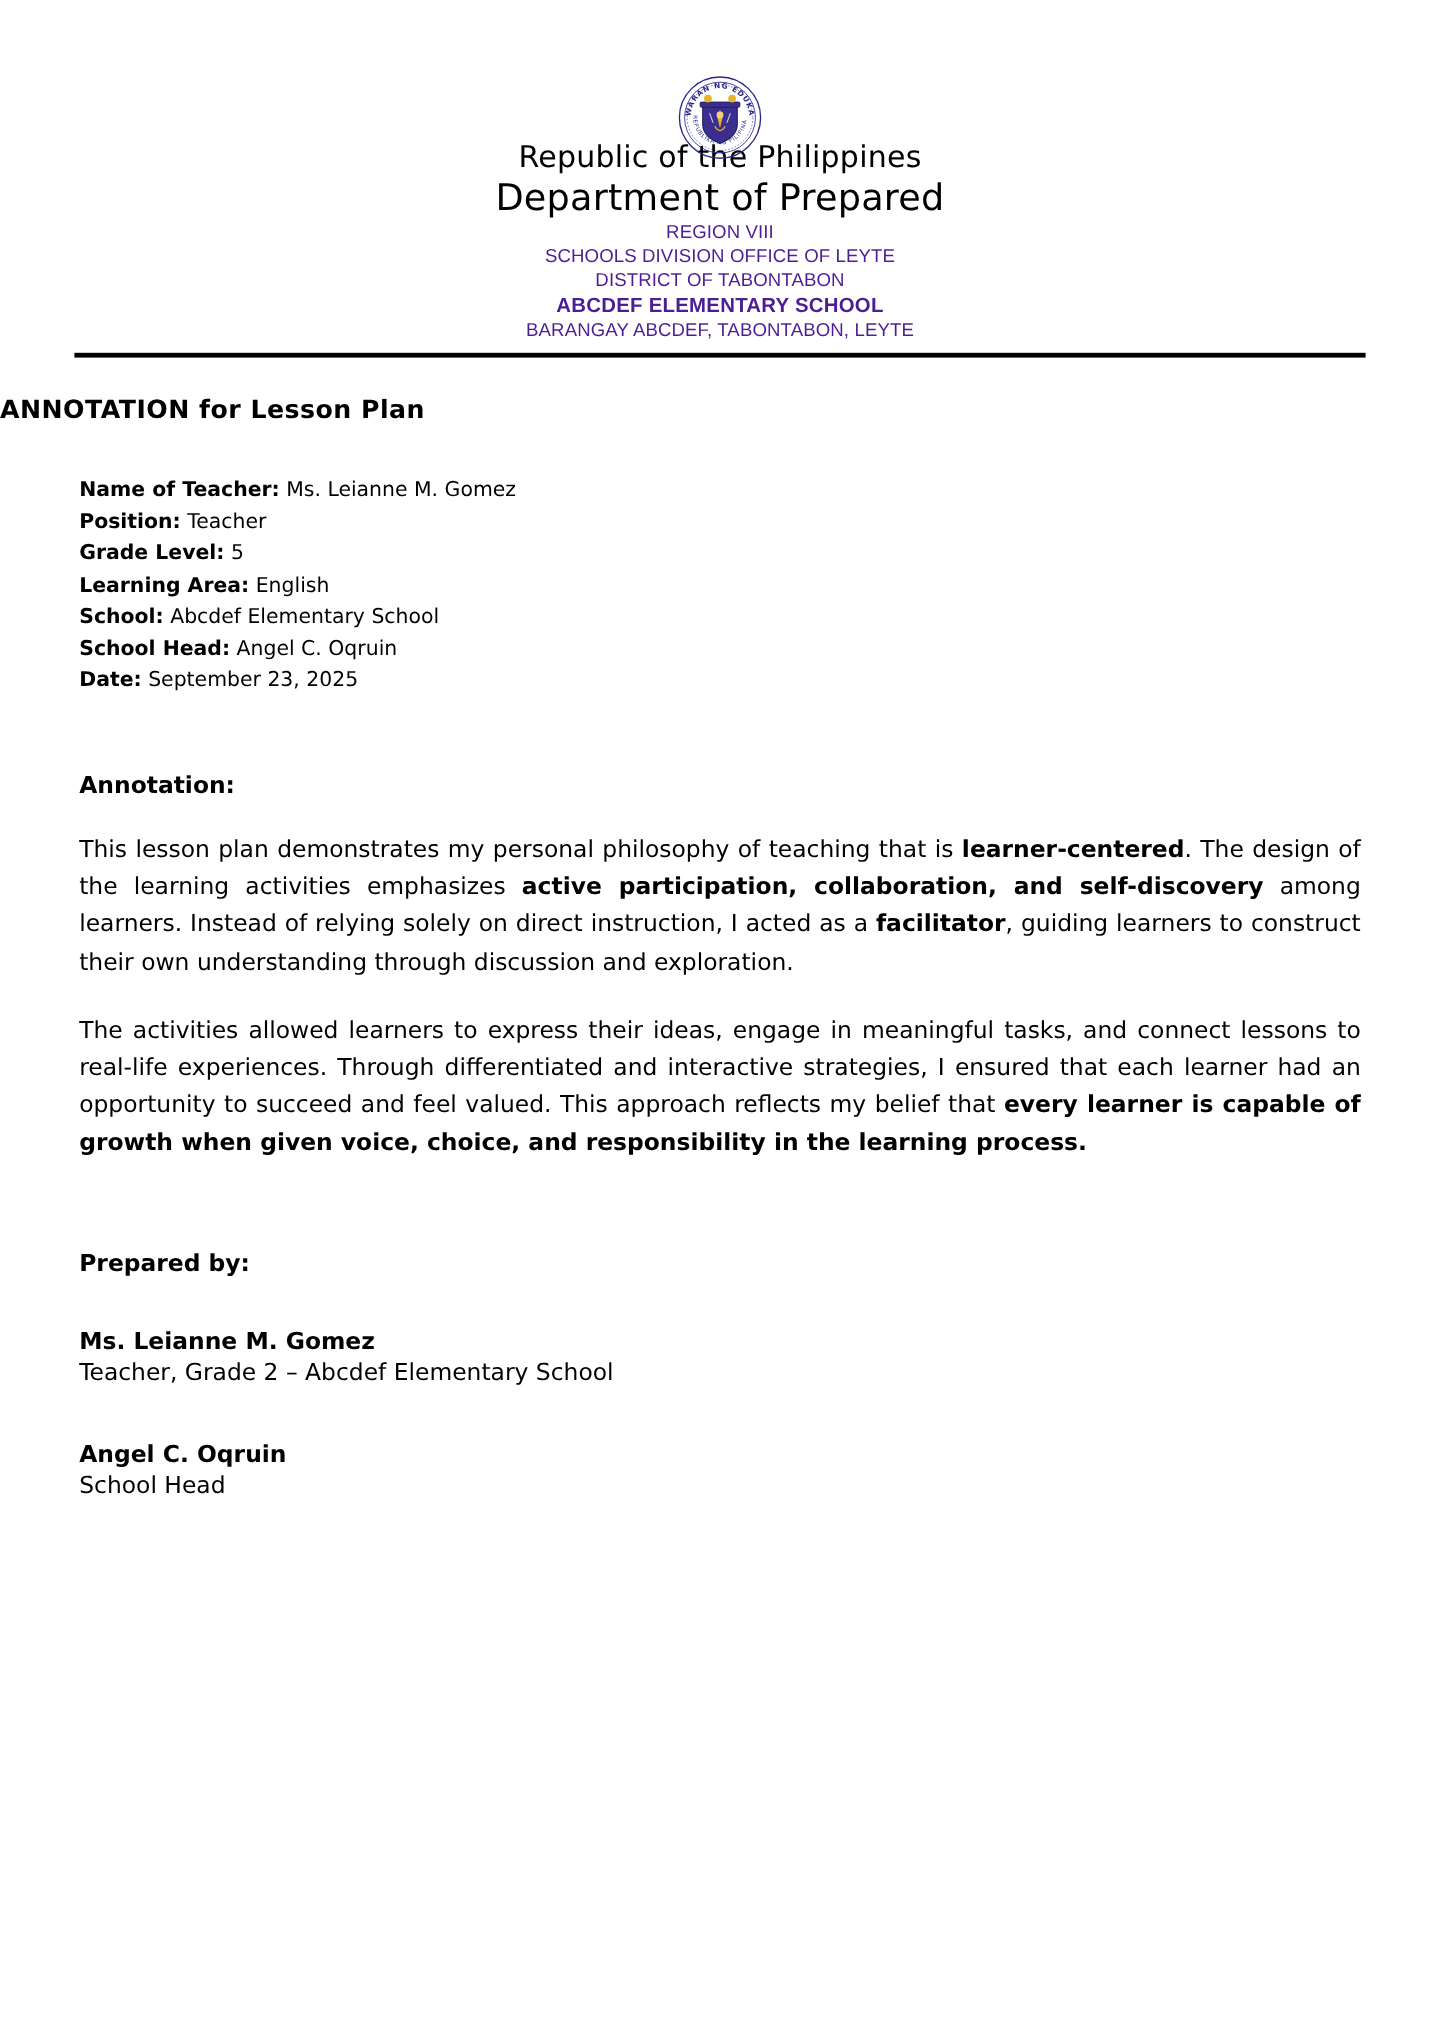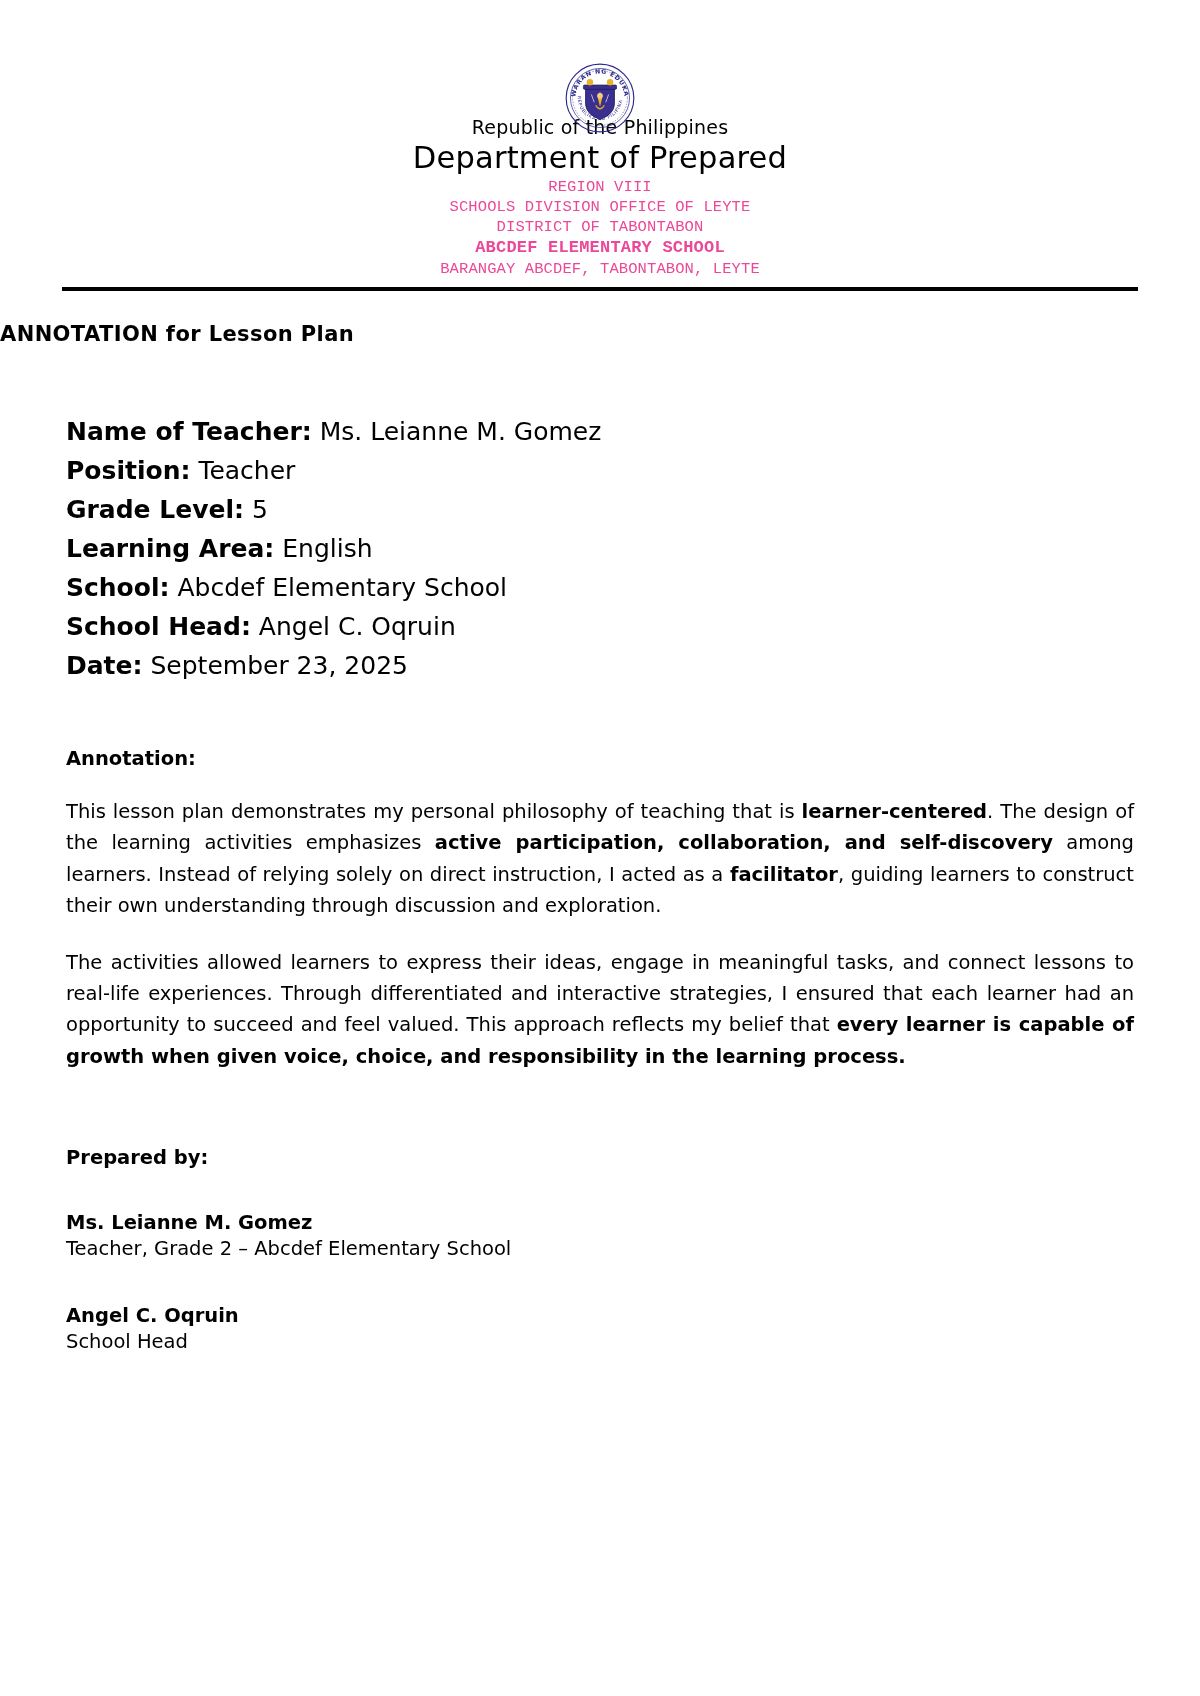--- a/index.html
+++ b/index.html
@@ -28,39 +28,39 @@
   .seal {
     width: 72px;
     height: 72px;
     margin: 0 auto -18px auto;
     display: block;
     position: relative;
     z-index: 3;
   }
   .lh-republic {
     font-family: "DejaVu Sans", sans-serif;
-    font-size: 19px;
+    font-size: 25px;
     line-height: 1.18;
     letter-spacing: 0.2px;
     color: #000;
   }
   .lh-deped {
     font-family: "DejaVu Sans", sans-serif;
     font-size: 30.5px;
     line-height: 1.22;
     letter-spacing: 0.2px;
     color: #000;
     margin-top: 1px;
   }
   .lh-serif {
-    font-family: Liberation Mono, monospace;
+    font-family: Liberation Sans, sans-serif;
     font-size: 15.5px;
     line-height: 1.30;
     letter-spacing: 0.1px;
-    color: #ec4899;
+    color: #4c1d95;
   }
   .lh-serif.bold {
     font-weight: bold;
     font-size: 17px;
     letter-spacing: 0.2px;
   }
   .lh-serif.last {
     font-size: 15.5px;
   }
   .rule {
@@ -77,22 +77,22 @@
     font-size: 21px;
     letter-spacing: 0.4px;
     margin-top: 31px;
   }
 
   
   .content {
     padding: 0 66px 0 66px;
   }
   .info-block {
-    margin-top: 66px;
-    font-size: 25px;
+    margin-top: 42px;
+    font-size: 17px;
     line-height: 1.56;
   }
   .info-row { white-space: nowrap; }
   .info-row .lbl { font-weight: bold; }
 
   .section-head {
     font-weight: bold;
     font-size: 19.5px;
     margin-top: 62px;
     margin-bottom: 6px;

